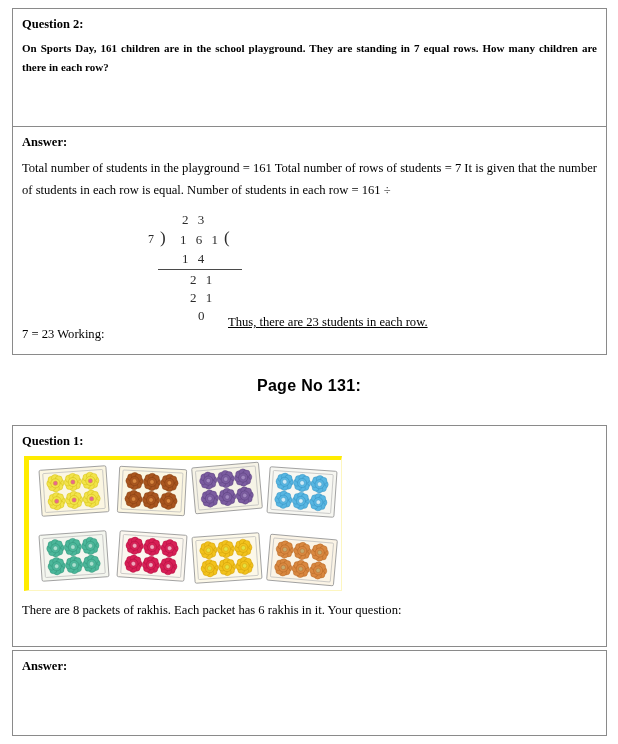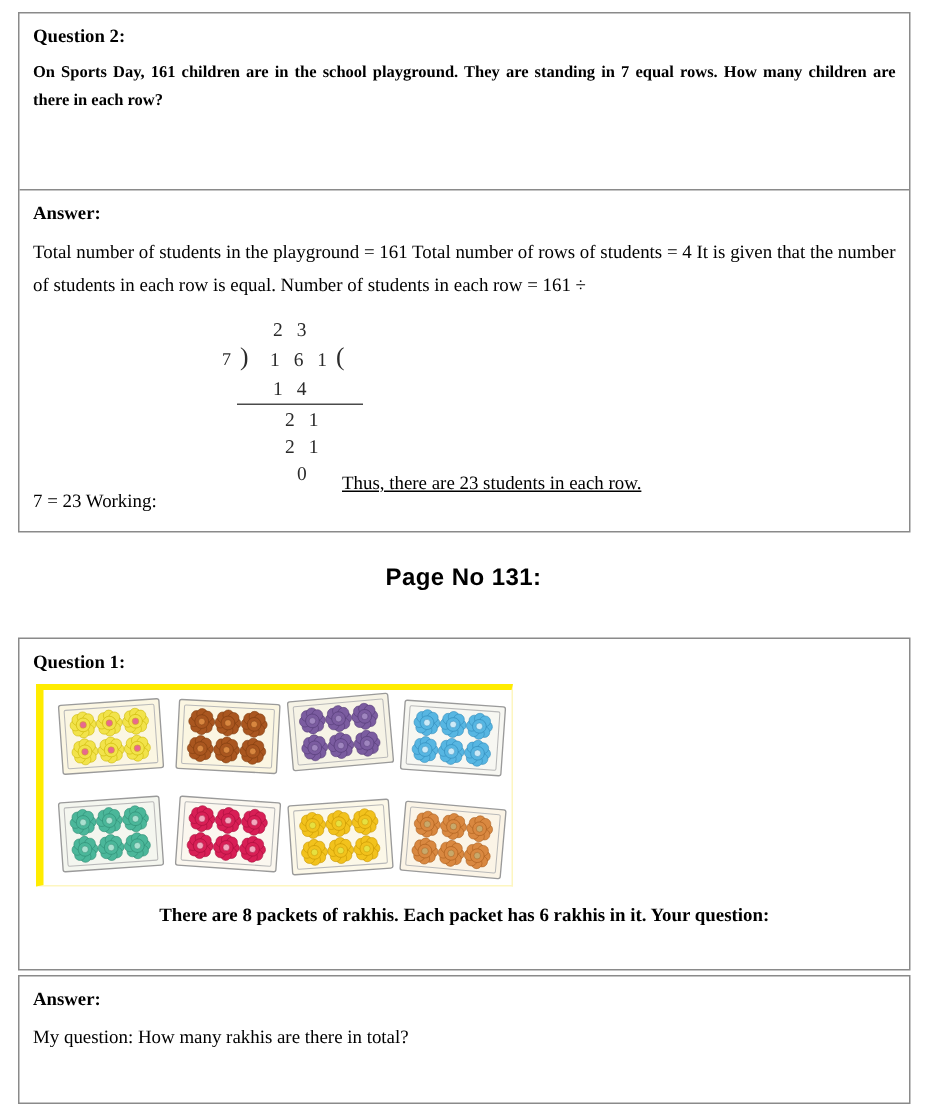--- a/index.html
+++ b/index.html
@@ -185,25 +185,24 @@
     box-sizing: border-box;
   }
   .packet {
     position: absolute;
     width: 70px;
     height: 52px;
   }
   .packet svg { display: block; }
 
   .caption {
-    font-weight: bold;
+    font-weight: normal;
     font-size: 12.6px;
     line-height: 1.6;
     margin: 9px 0 0 0;
-    text-align: center;
   }
   .ans-line {
     font-size: 12.6px;
     line-height: 1.6;
     margin: 0;
   }
 </style>
 </head>
 <body>
 
@@ -213,21 +212,21 @@
 
     <div class="sect" id="q2-question">
       <p class="lbl">Question 2:</p>
       <p class="qtext">On Sports Day, 161 children are in the school playground. They are standing in 7 equal rows. How many children are there in each row?</p>
     </div>
 
     <div class="divider"></div>
 
     <div class="sect" id="q2-answer">
       <p class="lbl">Answer:</p>
-      <p class="atext">Total number of students in the playground = 161 Total number of rows of students = 4 It is given that the number of students in each row is equal. Number of students in each row = 161 ÷</p>
+      <p class="atext">Total number of students in the playground = 161 Total number of rows of students = 7 It is given that the number of students in each row is equal. Number of students in each row = 161 ÷</p>
 
       <div class="division-wrap">
         <div class="division">
           <span class="div-quot">2 3</span>
           <span class="div-divisor">7</span>
           <span class="div-paren-l">)</span>
           <span class="div-dividend">1 6 1</span>
           <span class="div-paren-r">(</span>
           <span class="div-sub1">1 4</span>
           <span class="div-rule"></span>
@@ -781,17 +780,16 @@
           </div>
         </div>
 
       <p class="caption">There are 8 packets of rakhis. Each packet has 6 rakhis in it. Your question:</p>
     </div>
   </div>
 
   <div class="card" id="card-answer1">
     <div class="sect">
       <p class="lbl">Answer:</p>
-      <p class="ans-line">My question: How many rakhis are there in total?</p>
     </div>
   </div>
 
 </div>
 
 </body></html>

